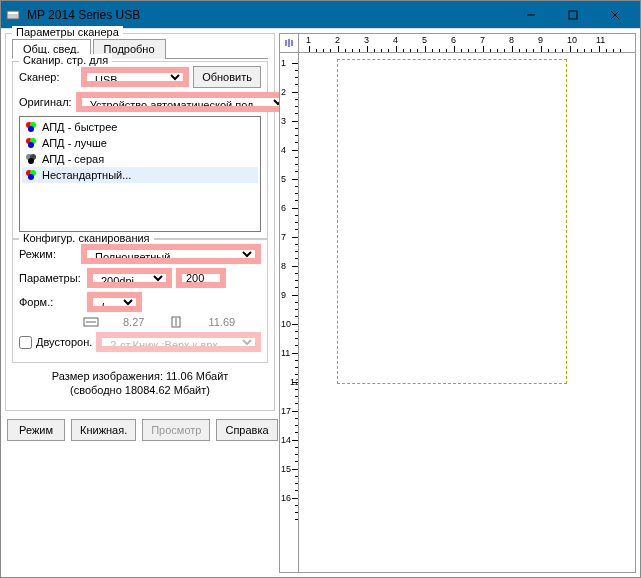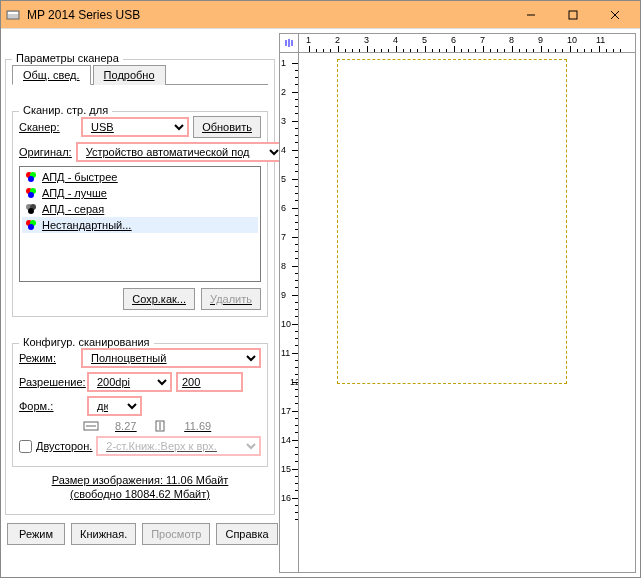--- a/index.html
+++ b/index.html
@@ -1,41 +1,41 @@
 <!DOCTYPE html>
 <html><head>
 <meta charset="utf-8">
 <style>
 * { box-sizing: border-box; margin: 0; padding: 0; font-family: "Segoe UI", Tahoma, sans-serif; font-size: 11px; }
 body { background: #fff; width: 641px; height: 578px; overflow: hidden; }
 .window { width: 641px; height: 578px; border: 1px solid #888; background: #fff; display: flex; flex-direction: column; }
-.titlebar { height: 28px; background: #fdba74; display: flex; align-items: center; padding: 0 4px; border-bottom: 1px solid #ddd; }
+.titlebar { height: 28px; background: #0369a1; display: flex; align-items: center; padding: 0 4px; border-bottom: 1px solid #ddd; }
 .titlebar-icon { width: 16px; height: 16px; margin-right: 6px; }
 .titlebar-title { flex: 1; color: #000; font-size: 12px; }
 .winbtn { width: 42px; height: 28px; display: flex; align-items: center; justify-content: center; background: none; border: none; }
 .client { flex: 1; display: flex; padding: 4px; gap: 4px; }
 .leftpanel { width: 270px; display: flex; flex-direction: column; gap: 4px; }
-.group { border: 1px solid #ccc; padding: 4px 6px 6px 6px; position: relative; margin-top: 26px; text-decoration: underline; }
+.group { border: 1px solid #ccc; padding: 4px 6px 6px 6px; position: relative; margin-top: 0; }
 .group-title { position: absolute; top: -8px; left: 6px; background: #fff; padding: 0 4px; color: #000; }
 .tabs { display: flex; border-bottom: 1px solid #999; margin-bottom: 2px; }
 .tab { padding: 3px 10px; border: 1px solid #999; border-bottom: none; background: #fff; margin-right: 2px; position: relative; top: 1px; }
 .tab.active { background: #fff; border-bottom: 1px solid #fff; }
 .tab.inactive { background: #f0f0f0; }
 .row { display: flex; align-items: center; margin-bottom: 4px; gap: 4px; }
 .lbl { width: 58px; color: #000; }
-select, input[type=text] { border: 2px solid #fca5a5; background: #fff; height: 20px; padding: 0 4px; font-size: 11px; }
+select, input[type=text] { border: 6px solid #fca5a5; background: #fff; height: 20px; padding: 0 4px; font-size: 11px; }
 select { padding-right: 16px; }
 button { border: 1px solid #999; background: #f0f0f0; height: 22px; padding: 0 8px; font-size: 11px; color: #000; }
 button:disabled { color: #999; }
 .listbox { border: 1px solid #7a7a7a; background: #fff; height: 116px; overflow: auto; padding: 2px; }
 .listitem { display: flex; align-items: center; padding: 1px 2px; gap: 4px; }
 .listitem.sel { background: #e5f0ff; }
 .coloricon { width: 14px; height: 14px; flex-shrink: 0; }
 .btnrow { display: flex; justify-content: flex-end; gap: 6px; margin-top: 6px; }
-.dimrow { display: flex; gap: 16px; margin: 4px 0 4px 64px; align-items: center; }
+.dimrow { display: flex; gap: 24px; margin: 4px 0 4px 64px; align-items: center; }
 .dimicon { width: 16px; height: 12px; }
 .dimval { color: #888; }
 .chk { display: flex; align-items: center; gap: 4px; }
 .chk input { width: 13px; height: 13px; }
 .sizeinfo { text-align: center; margin: 6px 0; color: #000; line-height: 1.3; }
 .bottombtns { display: flex; gap: 6px; padding: 4px 2px; }
 .bottombtns button { flex: 0 0 auto; min-width: 58px; }
 .preview { flex: 1; display: flex; flex-direction: column; }
 .rulerH { height: 20px; display: flex; }
 .rulerCorner { width: 20px; height: 20px; border: 1px solid #999; display: flex; align-items: center; justify-content: center; background: #fff; font-size: 10px; }
@@ -128,38 +128,34 @@
       <div class="listitem sel">
        <span class="coloricon"><svg viewBox="0 0 14 14">
                     <circle cx="5" cy="5" r="3" fill="#f00"></circle>
                     <circle cx="9" cy="5" r="3" fill="#0f0"></circle>
                     <circle cx="7" cy="9" r="3" fill="#00f"></circle>
                   </svg></span>
        <span>Нестандартный...</span>
       </div>
      </div>
 
-     <div class="btnrow">
-      <button>Сохр.как...</button>
-      <button disabled="">Удалить</button>
-     </div>
     </div>
 
     <div class="group">
      <span class="group-title">Конфигур. сканирования</span>
      <div class="row">
       <span class="lbl">Режим:</span>
       <select style="flex:1">
        <option>Полноцветный</option>
       </select>
      </div>
      <div class="row">
-      <span class="lbl" style="width:64px">Разрешение:</span>
+      <span class="lbl" style="width:64px">Параметры:</span>
       <select style="width:85px"><option>200dpi</option></select>
-      <input type="text" style="width: 67px;" value="200">
+      <input type="text" style="width: 50px;" value="200">
      </div>
      <div class="row">
       <span class="lbl" style="width:64px">Форм.:</span>
       <select style="width:55px"><option>дюйм</option></select>
      </div>
      <div class="dimrow">
       <span class="dimicon"><svg viewBox="0 0 16 12">
                   <rect x="1" y="2" width="14" height="8" fill="none" stroke="#666"></rect>
                   <line x1="3" y1="6" x2="13" y2="6" stroke="#666"></line>
                 </svg></span>

